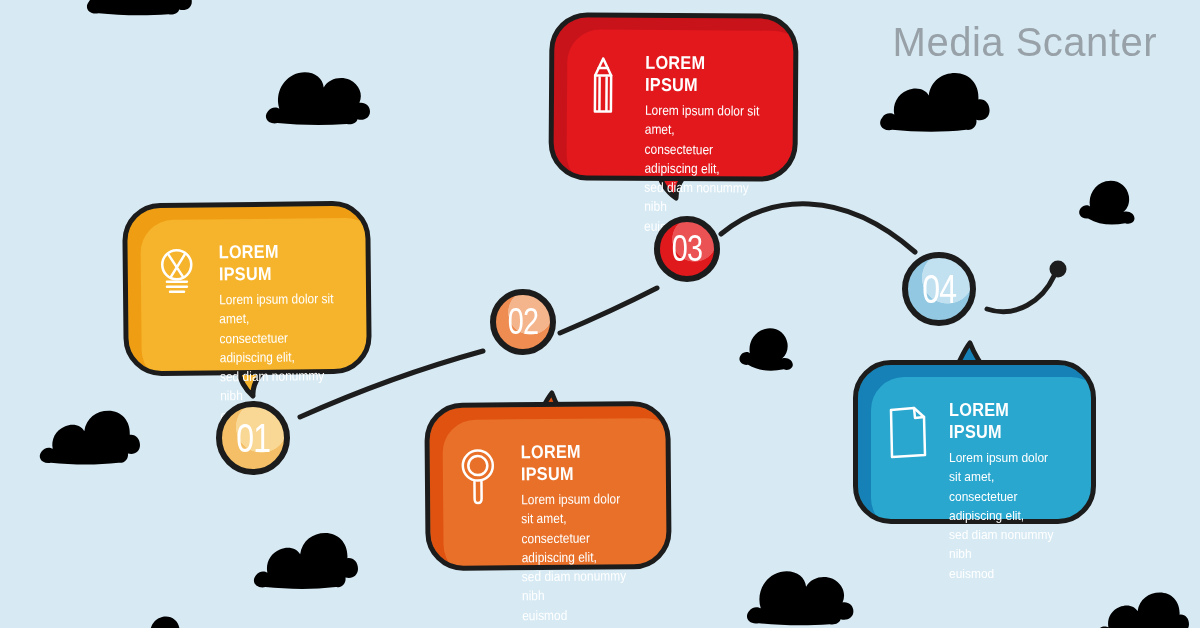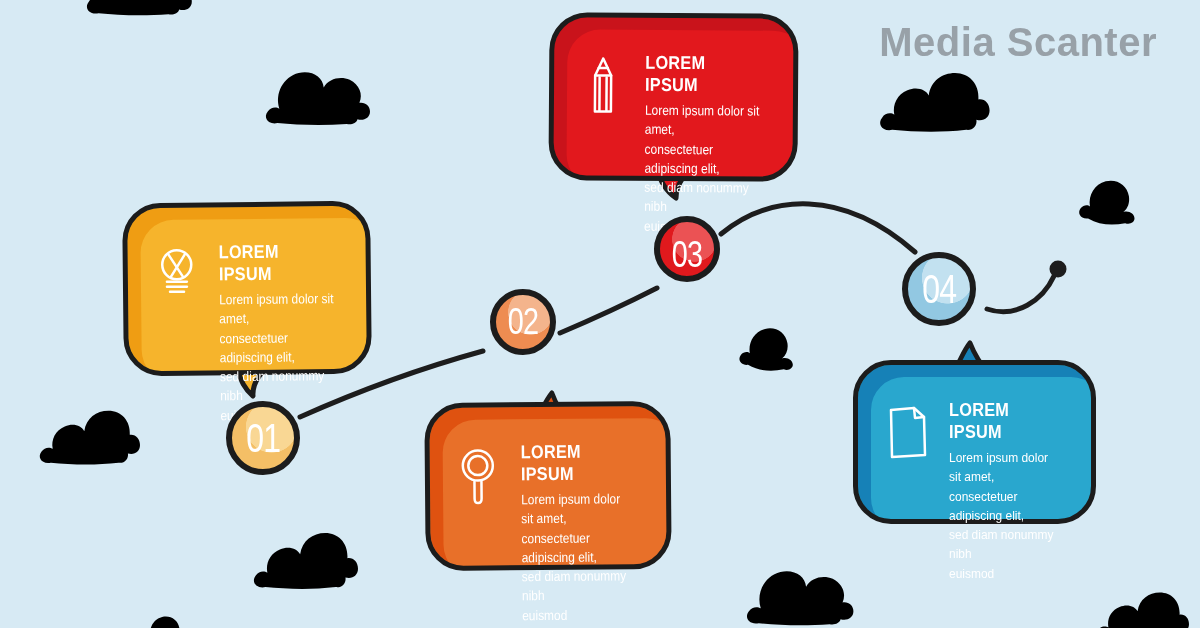--- a/index.html
+++ b/index.html
@@ -34,39 +34,39 @@
   .tail.down path{fill:var(--main);}
   .tail.up path{fill:var(--edge);}
   
   .ncircle{
     position:absolute;z-index:4;box-sizing:border-box;border-radius:50%;
     border:6px solid #1c1c1c;
     background:radial-gradient(circle at 64% 32%, var(--chl) 0 44%, var(--cfill) 45%);
     display:flex;align-items:center;justify-content:center;color:#ffffff;
   }
   .ncircle span{display:inline-block;transform:scaleX(.8);font-size:40px;font-weight:400;letter-spacing:-1px;}
-  .c1{left:226px;top:401px;width:74px;height:74px;text-align:right;}
+  .c1{left:216px;top:401px;width:74px;height:74px;text-align:right;}
   .c2{left:490px;top:289px;width:66px;height:66px;}
   .c2 span{font-size:36px;}
-  .c3{left:654px;top:216px;width:66px;height:66px;align-items:flex-end;}
+  .c3{left:654px;top:216px;width:66px;height:66px;}
   .c3 span{font-size:36px;}
   .c4{left:902px;top:252px;width:74px;height:74px;}
   
   .b1{left:123px;top:202px;width:248px;height:173px;transform:rotate(-.6deg);}
   .b2{left:425px;top:402px;width:246px;height:168px;transform:rotate(-.5deg);}
   .b3{left:549px;top:13px;width:249px;height:168px;transform:rotate(.4deg);}
   .b4{left:853px;top:360px;width:243px;height:164px;}
   .t1{left:228px;top:358px;width:54px;height:40px;}
   .t2{left:526px;top:390px;width:50px;height:38px;}
   .t3{left:650px;top:162px;width:52px;height:38px;}
   .t4{left:946px;top:340px;width:48px;height:38px;}
   
   .watermark{
     position:absolute;right:43px;top:20px;z-index:5;
-    font-size:40px;font-weight:700;color:#98A1A8;letter-spacing:.5px;
+    font-size:40px;font-weight:400;color:#98A1A8;letter-spacing:.5px;
   }
 </style>
 </head>
 <body>
 
 <div class="stage">
 
   <svg width="0" height="0" style="position:absolute">
     <defs>
       <symbol id="cloudA" viewBox="0 0 140 72">

